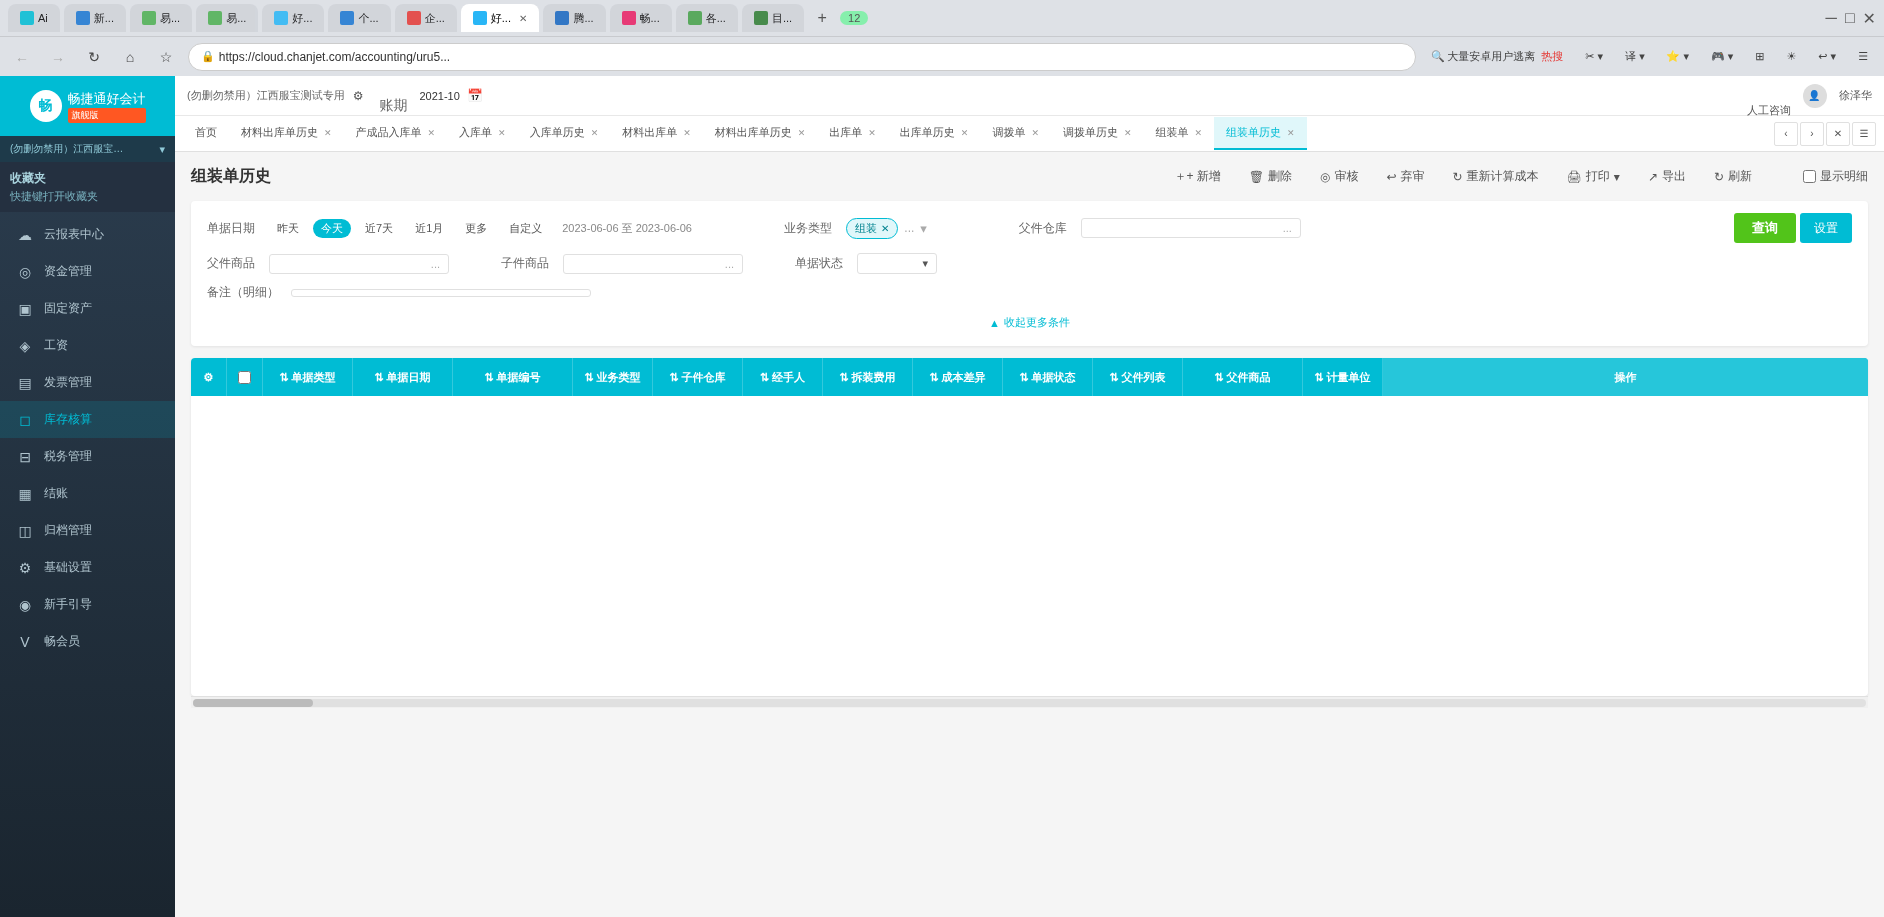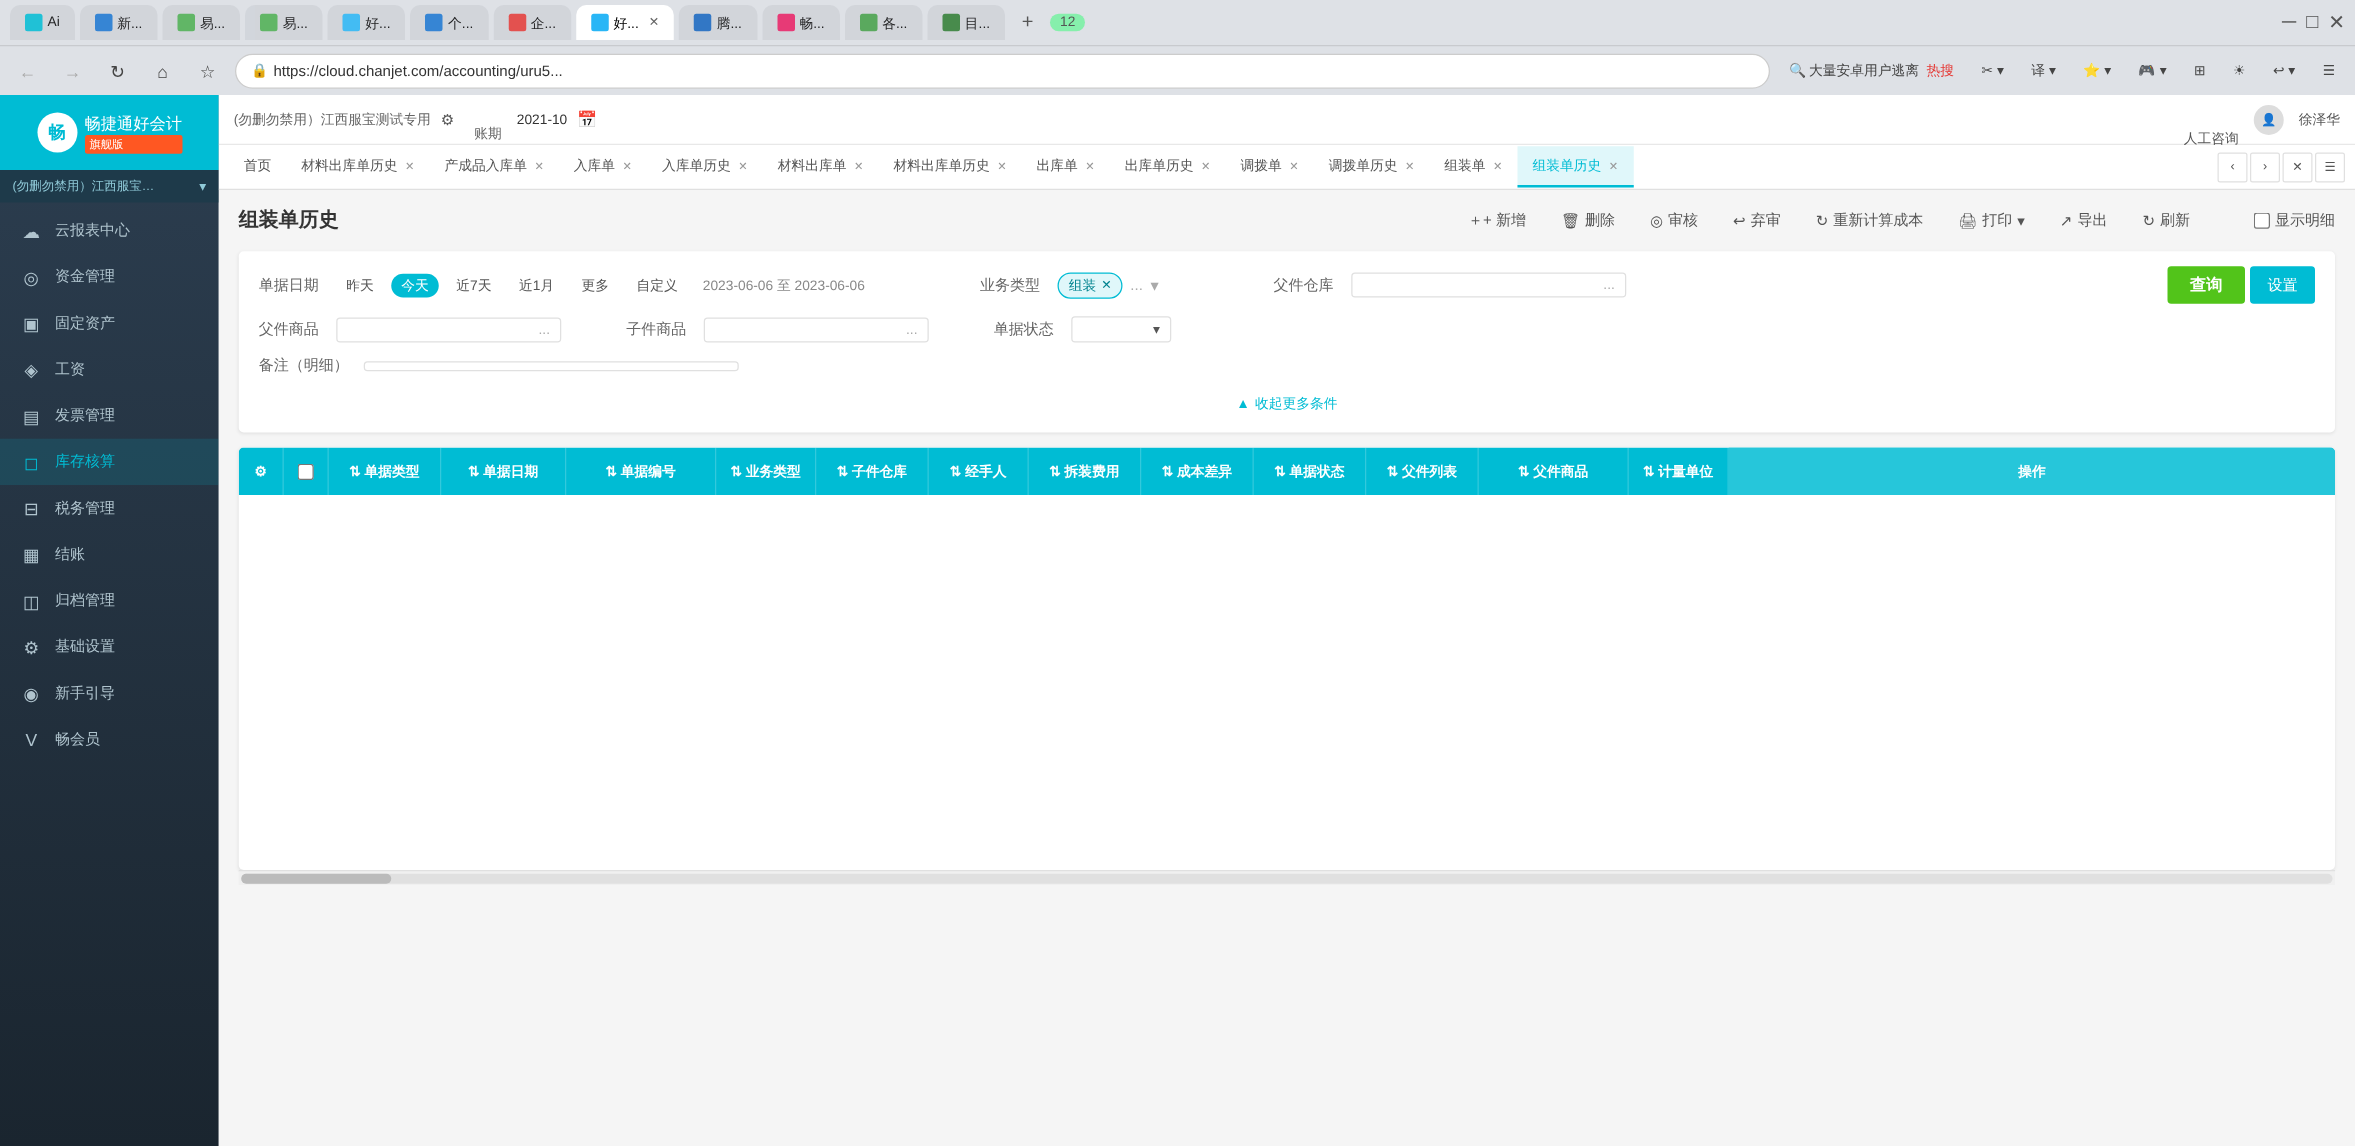--- a/index.html
+++ b/index.html
@@ -210,20 +210,24 @@
         <div>
           <div class="sidebar-logo-text">畅捷通好会计</div>
           <div class="sidebar-logo-badge">旗舰版</div>
         </div>
       </div>
     </div>
     <div class="sidebar-company">
       <span style="font-size:10px;overflow:hidden;text-overflow:ellipsis;white-space:nowrap;max-width:120px;">(勿删勿禁用）江西服宝测试专用</span>
       <span>▾</span>
     </div>
+    <div class="sidebar-favorite">
+      <div class="sidebar-favorite-title">收藏夹</div>
+      <div class="sidebar-favorite-sub">快捷键打开收藏夹</div>
+    </div>
     <div class="sidebar-nav">
       <div class="sidebar-item">
         <span class="sidebar-item-icon">☁</span>
         <span>云报表中心</span>
       </div>
       <div class="sidebar-item">
         <span class="sidebar-item-icon">◎</span>
         <span>资金管理</span>
       </div>
       <div class="sidebar-item">
@@ -267,21 +271,21 @@
         <span>畅会员</span>
       </div>
     </div>
   </div>
 
   <div class="main-content">
 
     <div class="app-header">
       <span style="font-size:11px;color:#666;">(勿删勿禁用）江西服宝测试专用</span>
       <span style="cursor:pointer;color:#555;">⚙</span>
-      <span style="font-size:11px;color:#666;margin-left:8px;margin-top:21px;">账期</span>
+      <span style="font-size:14px;color:#666;margin-left:8px;margin-top:21px;">账期</span>
       <span style="font-size:11px;color:#333;margin-left:4px;">2021-10</span>
       <span style="cursor:pointer;font-size:13px;">📅</span>
       <div style="margin-left:auto;display:flex;align-items:center;gap:12px;">
         <span style="font-size:11px;color:#555;cursor:pointer;margin-top:30px;">人工咨询</span>
         <span style="width:24px;height:24px;border-radius:50%;background:#ddd;display:inline-flex;align-items:center;justify-content:center;font-size:10px;color:#666;">👤</span>
         <span style="font-size:11px;color:#555;cursor:pointer;">徐泽华</span>
       </div>
     </div>
 
     <div class="tab-bar">

